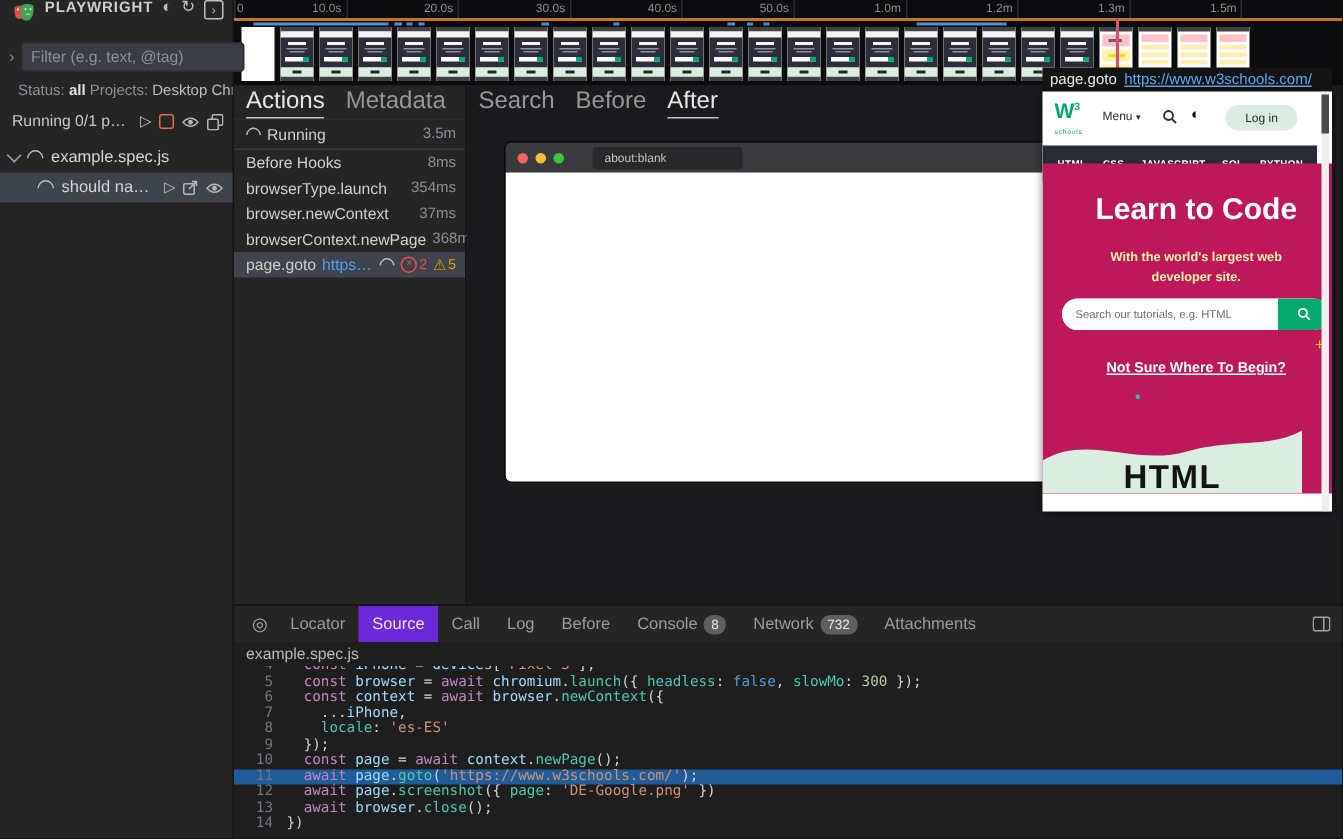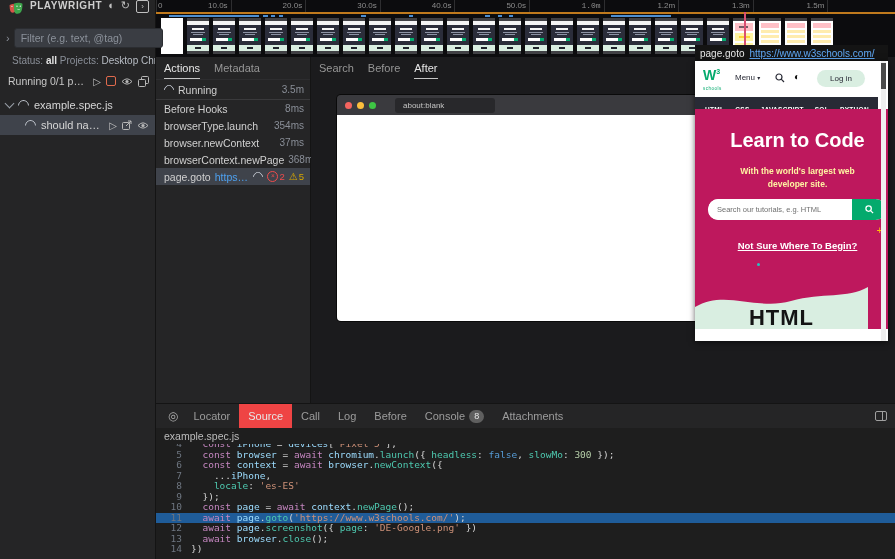--- a/index.html
+++ b/index.html
@@ -60,21 +60,21 @@
   .c-yel{height:8px;background:#fff4a3;margin:2px 2px 0;position:relative}
   .c-yel:after{background:#ffd43b;width:11px}
   .s-row{flex:none;margin:0 2px}
   .s-pink{height:5px;background:#ffc0c7;margin-top:2px}
   .s-yel{height:3px;background:#ffecae;margin-top:2px}
   .s-teal{height:4px;background:#96d4d4;margin-top:2px}
   .cursor{position:absolute;left:588px;top:12px;bottom:0;width:2px;background:#d94f72;z-index:2}
 
   
   .tabs{display:flex;align-items:stretch;height:22px;padding-left:8px;gap:14px;border-bottom:1px solid #2d2d2f}
-  .tab{display:flex;align-items:center;font-size:11px;color:#969696;border-bottom:1.5px solid transparent;cursor:pointer}
+  .tab{display:flex;align-items:center;font-size:16px;color:#969696;border-bottom:1.5px solid transparent;cursor:pointer}
   .tab.active{color:#e6e6e6;border-bottom-color:#c6c6c6}
 
   
   .actions-panel{position:absolute;left:156px;top:57px;width:154px;height:346px;background:#252526;border-right:1px solid #141414;z-index:1}
   .arow{display:flex;align-items:center;height:17px;padding:0 6px 0 8px;font-size:10.5px;color:#d0d0d0;gap:4px;white-space:nowrap;cursor:pointer}
   .arow.header{height:19px;border-bottom:1px solid #3a3a3c}
   .arow.selected{background:#3f434b}
   .arow .dur{margin-left:auto;color:#8a8f98;font-size:10px}
   .arow .alink{color:#4ea1f0;overflow:hidden;text-overflow:ellipsis;flex:1}
   .arow .spin{width:8px;height:8px;border-width:1.4px}
@@ -124,21 +124,21 @@
   .w3-dot{position:absolute;left:62px;top:154px;width:3px;height:3px;border-radius:50%;background:#25c3c0}
   .w3-wave{position:absolute;left:0;bottom:0;width:173px;height:52px}
   .w3-html{position:absolute;left:0;top:196px;width:173px;text-align:center;color:#141414;font-size:22px;font-weight:bold;letter-spacing:1px}
   .w3-scroll{position:absolute;right:2px;top:0;bottom:0;width:5px;background:#efefef}
   .w3-thumb{position:absolute;right:2px;top:2px;width:5px;height:26px;background:#4a4a4a;cursor:pointer}
 
   
   .bottom{position:absolute;left:156px;top:403px;width:739px;height:156px;background:#1e1e1e;border-top:1px solid #141414;z-index:3}
   .btabs{position:relative;display:flex;align-items:stretch;height:24px;background:#252526;padding-left:6px}
   .btab{display:flex;align-items:center;gap:4px;padding:0 9px;font-size:11px;color:#9c9c9c;cursor:pointer}
-  .btab.active{background:#ef4444;color:#e6e6e6}
+  .btab.active{background:#6d28d9;color:#e6e6e6}
   .badge{background:#5f5f5f;color:#e8e8e8;font-size:9px;height:13px;line-height:13px;padding:0 5px;border-radius:8px}
   .pick-ico{display:flex;align-items:center;padding:0 6px;font-size:12px;color:#b0b0b0;cursor:pointer}
   .layout-ico{position:absolute;right:8px;top:6px;cursor:pointer}
   .file-header{height:16px;display:flex;align-items:center;padding-left:8px;font-size:10.5px;color:#bcbcbc}
   .code{position:relative;height:116px;overflow:hidden;font-family:"DejaVu Sans Mono",monospace;font-size:9.5px;line-height:10.5px}
   .cl{display:flex;white-space:pre}
   .cl.first{margin-top:-5px}
   .cl.hl{background:#1f5c99}
   .ln{width:26px;flex:none;text-align:right;padding-right:9px;color:#6e7681}
   .ct{white-space:pre}
@@ -225,21 +225,21 @@
         <span class="tick-label" style="left: 74.6px;">10.0s</span>
         <i class="tick-line" style="left: 149.2px;"></i>
         <span class="tick-label" style="left: 149.2px;">20.0s</span>
         <i class="tick-line" style="left: 223.8px;"></i>
         <span class="tick-label" style="left: 223.8px;">30.0s</span>
         <i class="tick-line" style="left: 298.4px;"></i>
         <span class="tick-label" style="left: 298.4px;">40.0s</span>
         <i class="tick-line" style="left: 373px;"></i>
         <span class="tick-label" style="left: 373px;">50.0s</span>
         <i class="tick-line" style="left: 447.6px;"></i>
-        <span class="tick-label" style="left: 447.6px; font-family: Liberation Mono, monospace;">1.0m</span>
+        <span class="tick-label" style="left: 447.6px;">1.0m</span>
         <i class="tick-line" style="left: 522.2px;"></i>
         <span class="tick-label" style="left: 522.2px;">1.2m</span>
         <i class="tick-line" style="left: 596.8px;"></i>
         <span class="tick-label" style="left: 596.8px;">1.3m</span>
         <i class="tick-line" style="left: 671.4px;"></i>
         <span class="tick-label" style="left: 671.4px;">1.5m</span>
       </div>
     <div class="bar-orange"></div>
     <div id="marks">
         <i class="mark" style="left: 13px; width: 90px;"></i>
@@ -666,20 +666,24 @@
             <span>Log</span>
           </span>
           <span class="btab">
             <span>Before</span>
           </span>
           <span class="btab">
             <span>Console</span>
             <span class="badge">8</span>
           </span>
           <span class="btab">
+            <span>Network</span>
+            <span class="badge">732</span>
+          </span>
+          <span class="btab">
             <span>Attachments</span>
           </span>
         </span>
       <span class="layout-ico">
         <svg width="12" height="12" viewBox="0 0 12 12">
             <rect x="0.5" y="1.5" width="11" height="9" rx="1.5" fill="none" stroke="#a0a0a0"></rect>
             <line x1="7.5" y1="1.5" x2="7.5" y2="10.5" stroke="#a0a0a0"></line>
           </svg>
       </span>
     </div>

